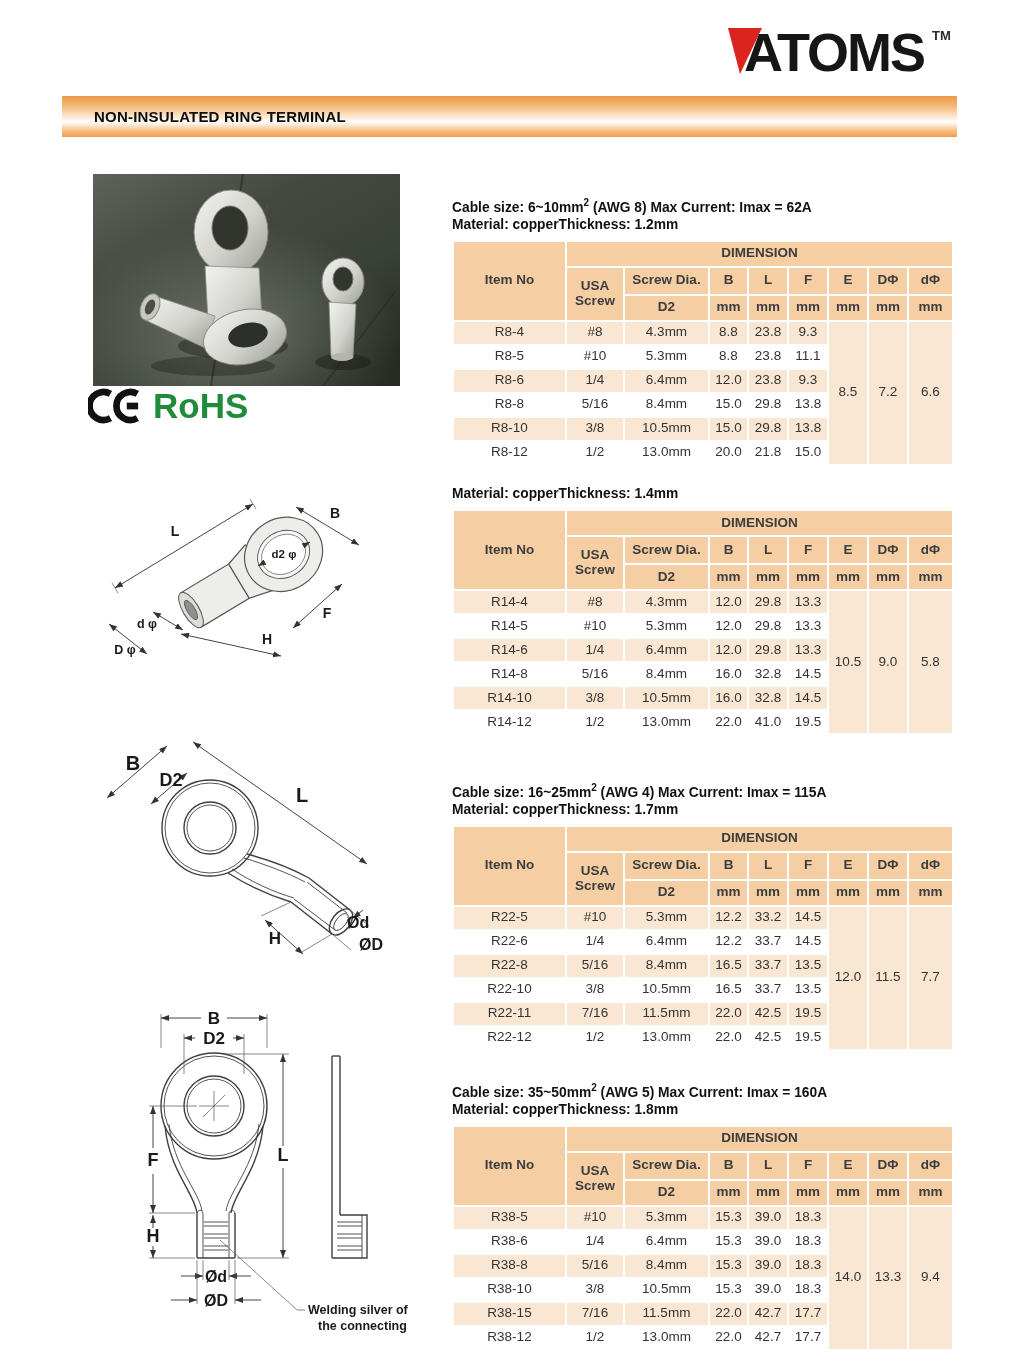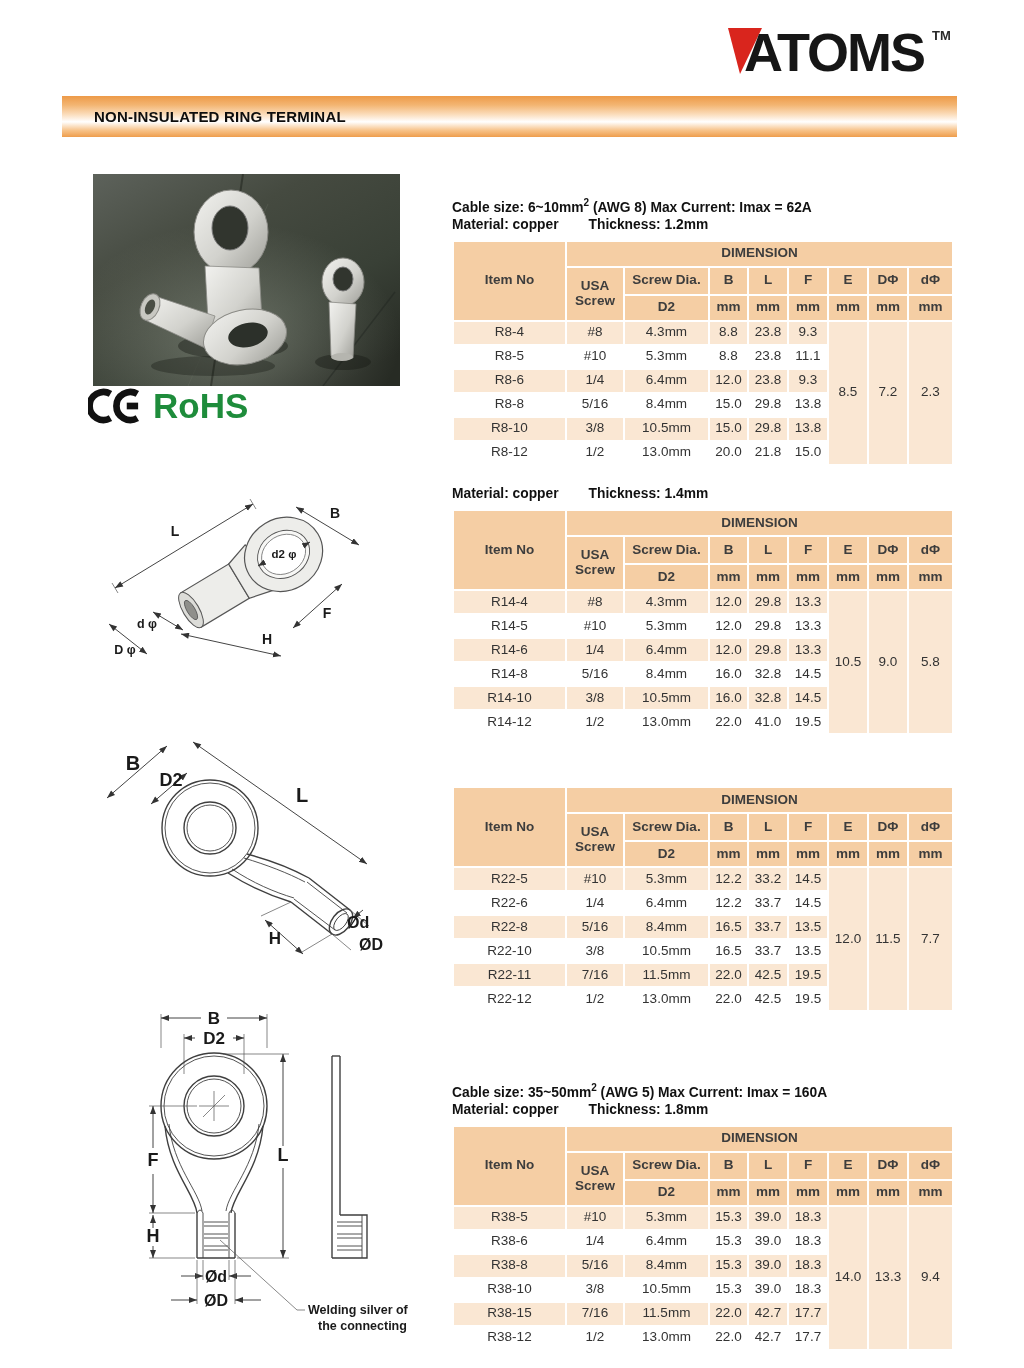--- a/index.html
+++ b/index.html
@@ -35,21 +35,21 @@
   .tx17{font:bold 17px "Liberation Sans",sans-serif;fill:#1a1a1a;}
   .tx18{font:bold 18px "Liberation Sans",sans-serif;fill:#1a1a1a;}
   .tx20{font:bold 20px "Liberation Sans",sans-serif;fill:#1a1a1a;}
   .mid{text-anchor:middle;}
 
   
   .spec-section{position:absolute;left:452px;width:504px;}
   .sec0{top:194px;} .sec1{top:485px;} .sec2{top:779px;} .sec3{top:1079px;}
   .caption{font-size:13.8px;font-weight:bold;color:#111;line-height:17px;}
   .caption sup{font-size:10px;}
-  .thick{margin-left:30px;}
+  .thick{}
   table.spec{border-collapse:collapse;table-layout:fixed;width:500px;margin-top:7px;}
   table.spec td{border:2px solid #ffffff;font-size:13.5px;color:#333;height:22px;
     padding:0;text-align:center;vertical-align:middle;line-height:1.1;}
   tr.h1 td,tr.h2 td,tr.h3 td{background:#F5CEA4;font-weight:bold;color:#3d3d3d;}
   tr.h1 td{height:24px;} tr.h2 td{height:26px;} tr.h3 td{height:24px;}
   td.item{text-align:left;padding-left:12px;}
   td.num{text-align:right;padding-right:8px;}
   tr.alt td{background:#FAE7D3;}
   tr.plain td{background:#ffffff;}
   td.merged{background:#FAE7D3;font-size:13.5px;text-align:center;}
@@ -326,21 +326,21 @@
           </tr>
         <tr class="alt">
               <td class="item">R8-4</td>
               <td>#8</td>
               <td>4.3mm</td>
               <td class="num">8.8</td>
               <td class="num">23.8</td>
               <td class="num">9.3</td>
               <td rowspan="6" class="merged">8.5</td>
               <td rowspan="6" class="merged">7.2</td>
-              <td rowspan="6" class="merged">2.3</td>
+              <td rowspan="6" class="merged">6.6</td>
             </tr>
             <tr class="plain">
               <td class="item">R8-5</td>
               <td>#10</td>
               <td>5.3mm</td>
               <td class="num">8.8</td>
               <td class="num">23.8</td>
               <td class="num">11.1</td>
             </tr>
             <tr class="alt">
@@ -471,20 +471,24 @@
               <td>13.0mm</td>
               <td class="num">22.0</td>
               <td class="num">41.0</td>
               <td class="num">19.5</td>
             </tr>
           </tbody>
       </table>
     </section>
 
     <section class="spec-section sec2">
+      <div class="caption">
+        <div><span>Cable size: 16~25mm</span><sup>2</sup><span> (AWG 4) Max Current: Imax = 115A</span></div>
+        <div><span>Material: copper</span><span class="thick">Thickness: 1.7mm</span></div>
+      </div>
       <table class="spec">
         <colgroup>
           <col style="width:113px">
             <col style="width:58px">
             <col style="width:85px">
           <col style="width:39px">
             <col style="width:40px">
             <col style="width:40px">
           <col style="width:40px">
             <col style="width:40px">

